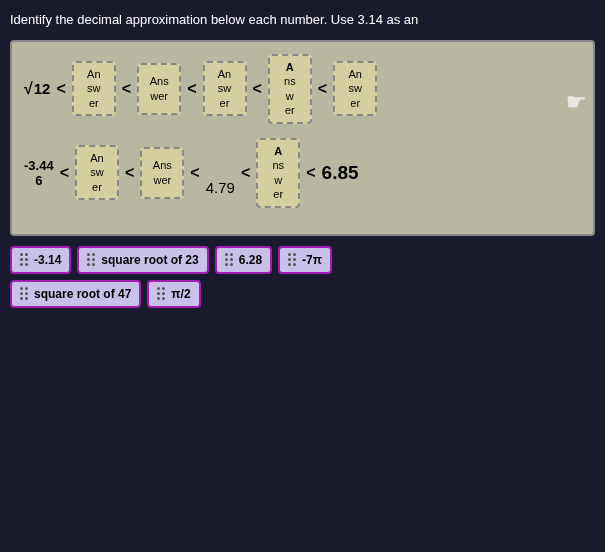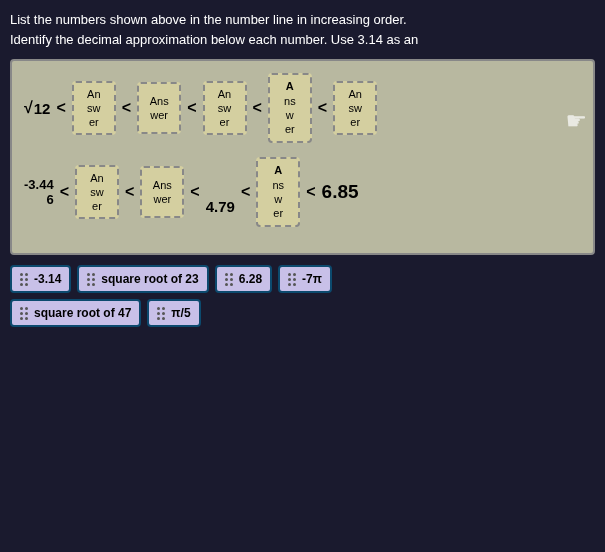--- a/index.html
+++ b/index.html
@@ -73,37 +73,37 @@
     }
     .second-row {
       display: flex;
       align-items: center;
       gap: 4px;
       flex-wrap: nowrap;
     }
     .value-block {
       display: flex;
       flex-direction: column;
-      align-items: flex-end;
+      align-items: center;
     }
     
     .tiles-container {
       display: flex;
       flex-direction: column;
       gap: 6px;
     }
     .tiles-row {
       display: flex;
       gap: 6px;
       flex-wrap: nowrap;
       align-items: center;
     }
     .tile {
       background: #c8c0e8;
-      border: 2px solid #0c4a6e;
+      border: 2px solid #a21caf;
       border-radius: 4px;
       padding: 5px 8px;
       font-size: 12px;
       font-weight: bold;
       cursor: grab;
       display: flex;
       align-items: center;
       gap: 4px;
       white-space: nowrap;
       color: #000;
@@ -130,21 +130,20 @@
       opacity: 0.7;
     }
     .board-wrapper {
       position: relative;
     }
   </style>
 </head>
 <body>
 
 <div class="instructions">
-  <div>List the numbers shown above in the number line in increasing order.</div>
   <div>Identify the decimal approximation below each number. Use 3.14 as an</div>
 </div>
 
 <div class="board-wrapper">
   <div class="main-board">
 
     <div class="number-line-row">
 
       <div class="sqrt-expr fixed-value">
         <span class="sqrt-sign">√</span>
@@ -201,21 +200,21 @@
         <span class="line3">er</span>
       </div>
       <span class="lt-symbol">&lt;</span>
 
       <div class="answer-box">
         <span class="line1">Ans</span>
         <span class="line2">wer</span>
       </div>
       <span class="lt-symbol">&lt;</span>
 
-      <div class="fixed-value" style="font-size:15px;font-weight:bold;margin-top:29px;">4.79</div>
+      <div class="fixed-value" style="font-size:15px;font-weight:normal;margin-top:29px;">4.79</div>
       <span class="lt-symbol">&lt;</span>
 
       <div class="answer-box" style="min-height:70px;">
         <span style="font-weight:bold;">A</span>
         <span>ns</span>
         <span>w</span>
         <span>er</span>
       </div>
       <span class="lt-symbol">&lt;</span>
 
@@ -298,17 +297,17 @@
 
     <div class="tile">
       <span class="tile-dots">
         <span></span>
           <span></span>
           <span></span>
           <span></span>
           <span></span>
           <span></span>
       </span>
-      <span>π/5</span>
+      <span>π/2</span>
     </div>
 
   </div>
 </div>
 
 </body></html>

